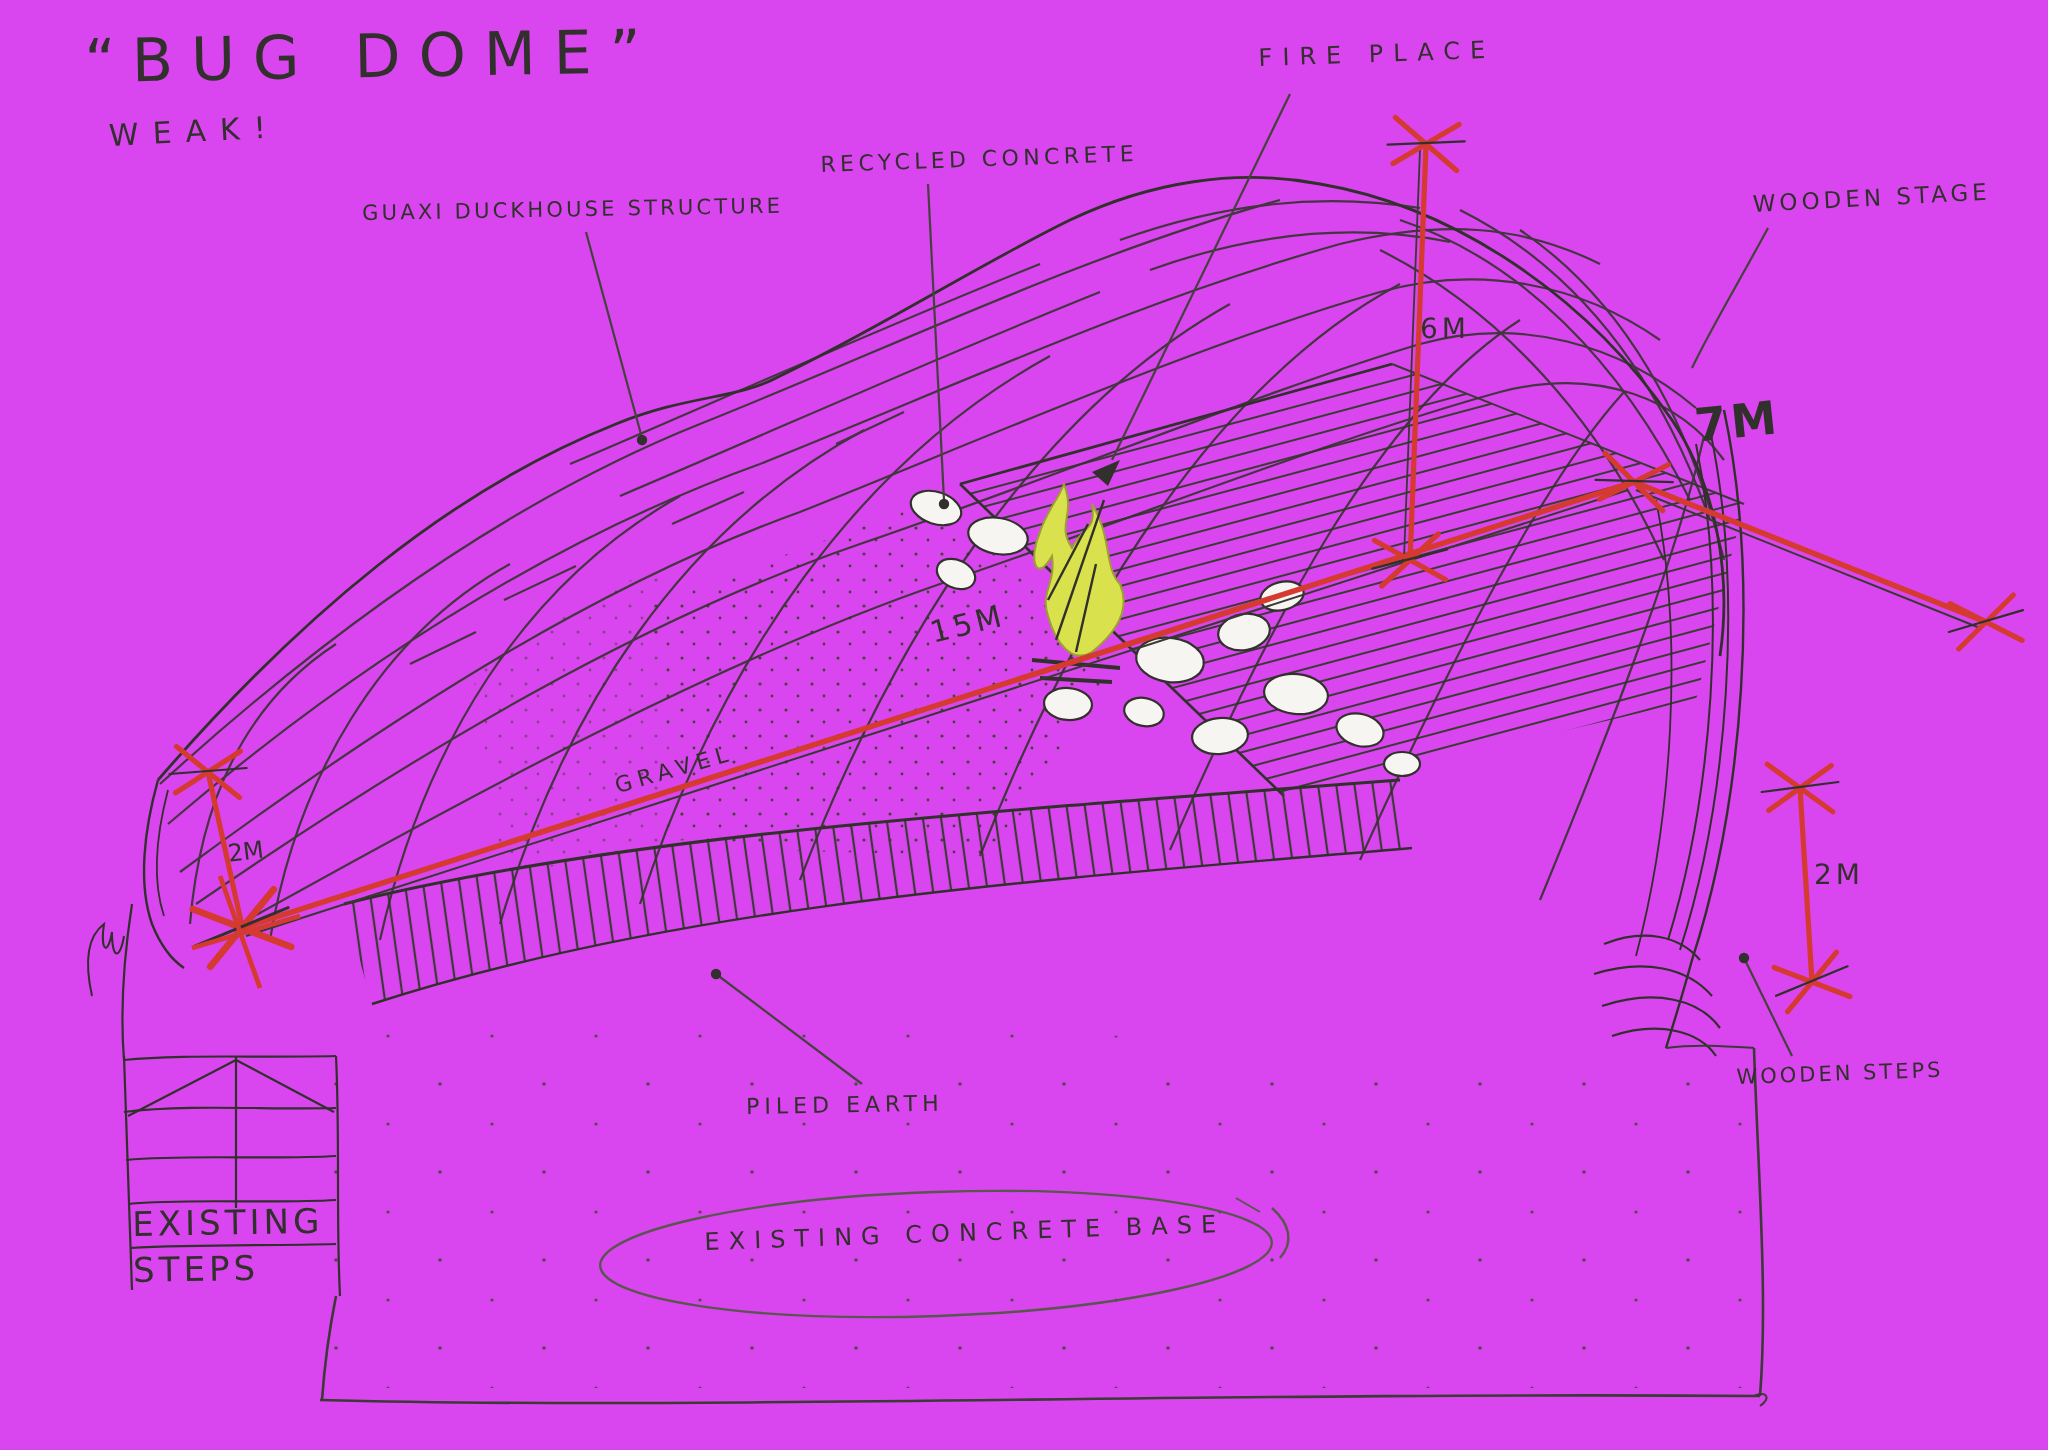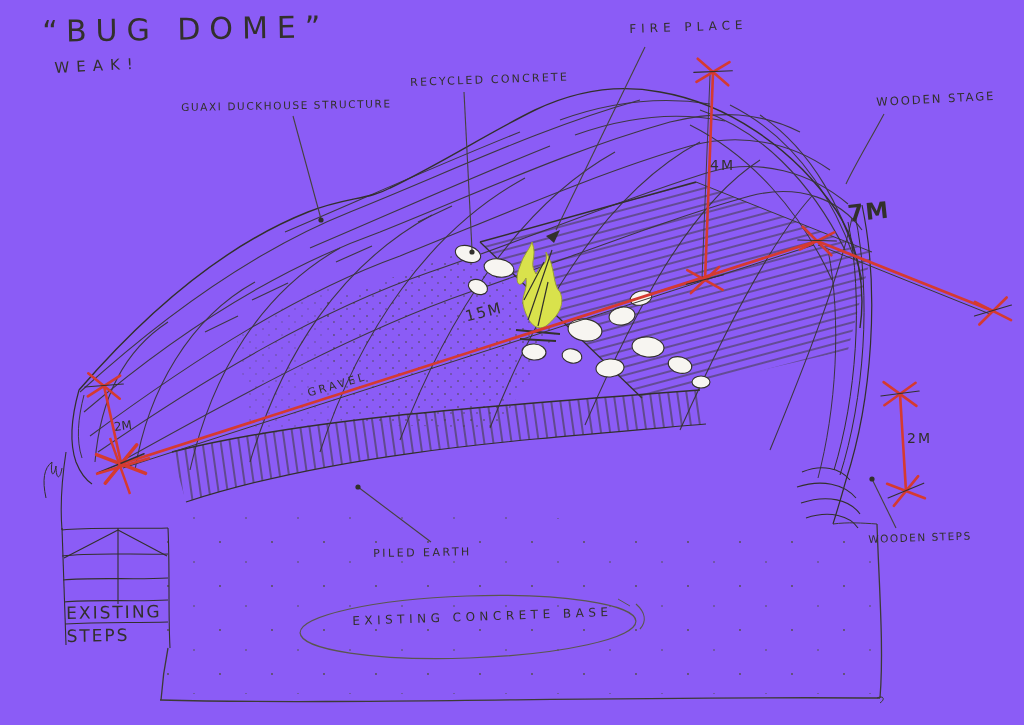--- a/index.html
+++ b/index.html
@@ -1,16 +1,16 @@
 <!DOCTYPE html>
 <html><head>
 <meta charset="utf-8">
 <style>
   html,body{margin:0;padding:0;background:#dddbd6;}
-  #sheet{position:relative;width:1024px;height:725px;background:#8b5cf6;overflow:hidden;
+  #sheet{position:relative;width:1024px;height:725px;background:#d946ef;overflow:hidden;
          font-family:"DejaVu Sans",sans-serif;}
   #sketch{position:absolute;left:0;top:0;}
   .label{position:absolute;color:#32302c;white-space:nowrap;transform-origin:left top;
          font-family:"DejaVu Sans",sans-serif;line-height:1.35;}
   .hand{font-weight:500;}
 </style>
 </head>
 <body>
 
 <div id="sheet">
@@ -193,21 +193,21 @@
 </svg>
 
 <div class="label hand" style="left:42px;top:12px;font-size:30px;letter-spacing:9px;transform:rotate(-1deg);">“BUG DOME”</div>
 <div class="label hand" style="left:54px;top:58px;font-size:15px;letter-spacing:7px;transform:rotate(-3deg);">WEAK!</div>
 
 <div class="label" style="left:181px;top:100px;font-size:10.5px;letter-spacing:1.6px;transform:rotate(-1deg);">GUAXI DUCKHOUSE STRUCTURE</div>
 <div class="label" style="left:410px;top:76px;font-size:11px;letter-spacing:2.2px;transform:rotate(-2deg);">RECYCLED CONCRETE</div>
 <div class="label" style="left:629px;top:21px;font-size:12px;letter-spacing:5px;transform:rotate(-2deg);">FIRE PLACE</div>
 <div class="label" style="left:876px;top:95px;font-size:11.5px;letter-spacing:2px;transform:rotate(-3deg);">WOODEN STAGE</div>
 
-<div class="label" style="left:710px;top:156px;font-size:14px;letter-spacing:2px;">4M</div>
+<div class="label" style="left:710px;top:156px;font-size:14px;letter-spacing:2px;">6M</div>
 <div class="label hand" style="left:846px;top:199px;font-size:23px;font-weight:600;letter-spacing:2px;transform:rotate(-6deg);">7M</div>
 <div class="label" style="left:463px;top:307px;font-size:15px;letter-spacing:2px;transform:rotate(-14deg);">15M</div>
 <div class="label" style="left:113px;top:419px;font-size:12px;transform:rotate(-7deg);">2M</div>
 <div class="label" style="left:907px;top:429px;font-size:14px;letter-spacing:2px;">2M</div>
 
 <div class="label" style="left:306px;top:387px;font-size:11px;letter-spacing:3px;transform:rotate(-16deg);">GRAVEL</div>
 <div class="label" style="left:373px;top:547px;font-size:11px;letter-spacing:2.5px;transform:rotate(-1deg);">PILED EARTH</div>
 <div class="label" style="left:868px;top:532px;font-size:10.5px;letter-spacing:1.5px;transform:rotate(-2deg);">WOODEN STEPS</div>
 
 <div class="label" style="left:66px;top:602px;font-size:17px;letter-spacing:2px;transform:rotate(-1deg);">

